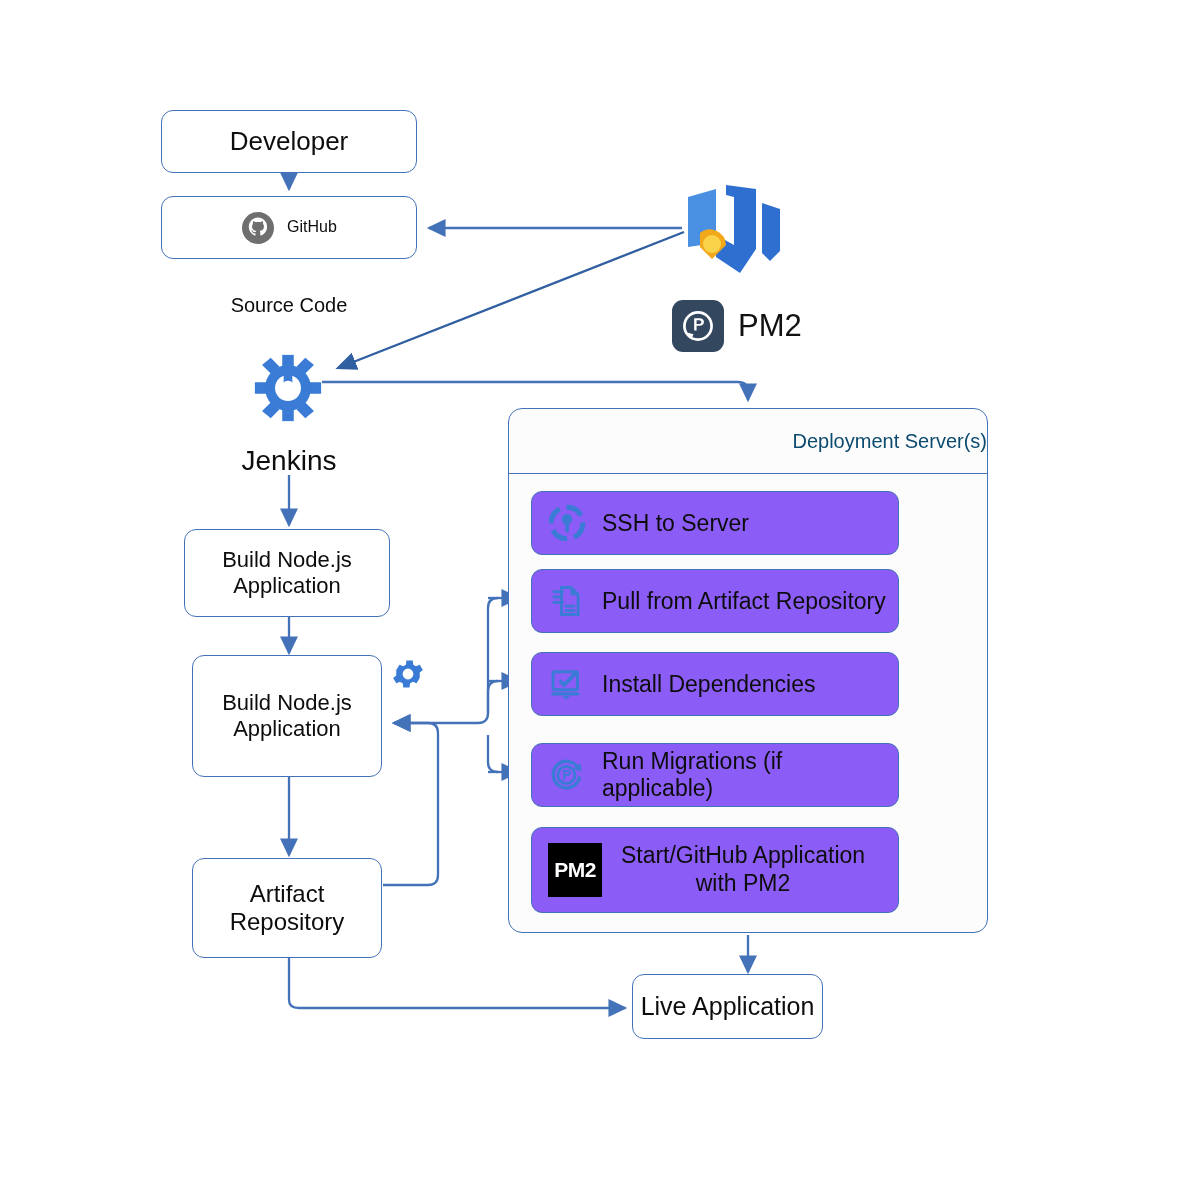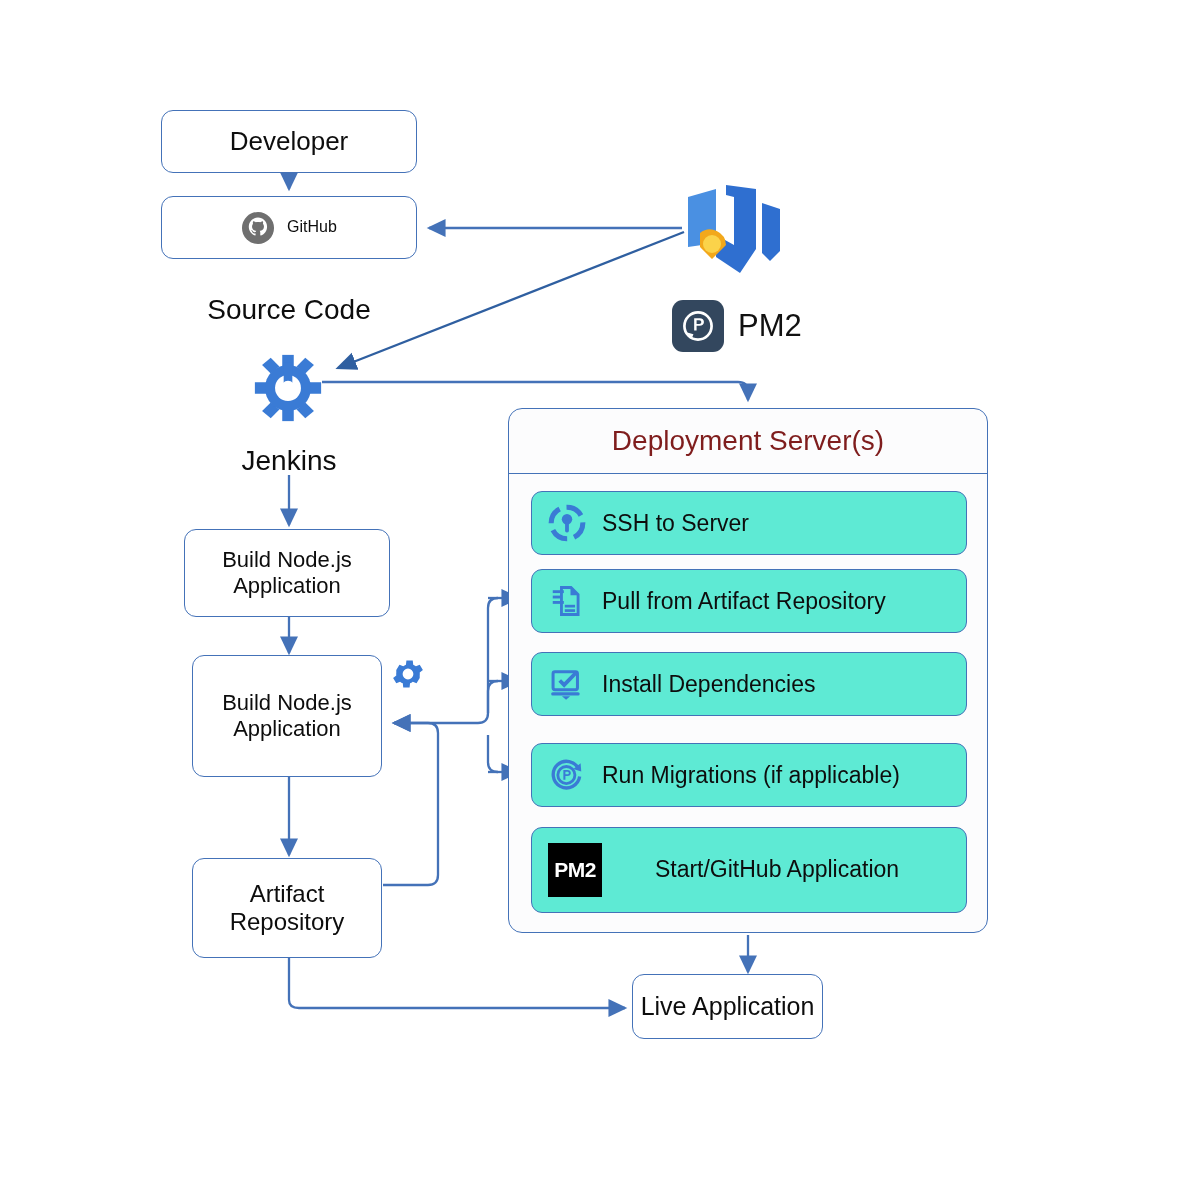--- a/index.html
+++ b/index.html
@@ -31,31 +31,31 @@
   #deploy-panel{
     position:absolute;
     left:508px;top:408px;width:480px;height:525px;
     box-sizing:border-box;
     border:1.6px solid #4472b8;
     border-radius:14px;
     background:#fcfcfd;
   }
   #deploy-title{
     position:absolute;left:0;top:0;width:100%;height:64px;
-    display:flex;align-items:center;justify-content:center;
-    font-size:28px;color:#7f1d1d;
+    display:flex;align-items:center;justify-content:flex-end;
+    font-size:20px;color:#0c4a6e;
     border-bottom:1.4px solid #4472b8;
   }
   .step{
     position:absolute;
-    left:22px;width:436px;height:64px;
+    left:22px;width:368px;height:64px;
     box-sizing:border-box;
     border:1.6px solid #4472b8;
     border-radius:11px;
-    background:#5eead4;
+    background:#8b5cf6;
     display:flex;align-items:center;
     padding-left:16px;
     gap:16px;
   }
   .step .txt{font-size:23px;color:#0d0d0d;}
   .step .txt.two{line-height:1.2;}
   .ico{flex:0 0 auto;display:flex;align-items:center;justify-content:center;}
 
   .pm2box{
     width:54px;height:54px;background:#000;
@@ -131,21 +131,21 @@
   <div class="node" id="n-github" style="left:161px;top:196px;width:256px;height:63px;font-size:16px;gap:12px;">
     <span class="ico">
       <svg width="34" height="34" viewBox="0 0 24 24">
         <circle cx="12" cy="12" r="11.3" fill="#6f6f6f"></circle>
         <path fill="#fff" d="M12 4.6c-3.6 0-6.5 2.9-6.5 6.5 0 2.9 1.9 5.3 4.4 6.2.3.1.4-.1.4-.3v-1.2c-1.8.4-2.2-.8-2.2-.8-.3-.8-.7-1-.7-1-.6-.4 0-.4 0-.4.7 0 1 .7 1 .7.6 1 1.6.7 2 .6.1-.5.2-.7.4-.9-1.5-.2-3-.7-3-3.2 0-.7.3-1.3.7-1.8-.1-.2-.3-.9.1-1.8 0 0 .6-.2 1.8.7.5-.2 1.1-.2 1.6-.2s1.1.1 1.6.2c1.2-.8 1.8-.7 1.8-.7.4.9.1 1.6.1 1.8.4.5.7 1.1.7 1.8 0 2.5-1.5 3.1-3 3.2.2.2.4.6.4 1.2v1.8c0 .2.1.4.5.3 2.5-.9 4.3-3.3 4.3-6.2 0-3.6-2.9-6.5-6.4-6.5z"></path>
       </svg>
     </span>
     <span>GitHub</span>
   </div>
 
-  <div class="lbl" style="left:161px;top:294px;width:256px;font-size:28px;">
+  <div class="lbl" style="left:161px;top:294px;width:256px;font-size:20px;">
     <span>Source Code</span>
   </div>
 
   <span id="jenkins-logo">
     <svg width="72" height="72" viewBox="0 0 100 100">
       <path fill="#3a7bd5" d="M42 4h16v16H42z"></path>
       <path fill="#3a7bd5" d="M42 80h16v16H42z"></path>
       <path fill="#3a7bd5" d="M4 42h16v16H4z"></path>
       <path fill="#3a7bd5" d="M80 42h16v16H80z"></path>
       <path fill="#3a7bd5" d="M14 18l12-10 12 12-12 10z"></path>
@@ -263,17 +263,18 @@
       </span>
       <span class="txt">Run Migrations (if applicable)</span>
     </div>
 
     <div class="step" style="top:418px;height:86px;">
       <span class="ico pm2box">
         <span>PM2</span>
       </span>
       <span class="txt two" style="text-align:center;flex:1;padding-right:30px;">
         <span style="display:block;">Start/GitHub Application</span>
+        <span style="display:block;">with PM2</span>
       </span>
     </div>
   </div>
 
 </div>
 
 </body></html>

